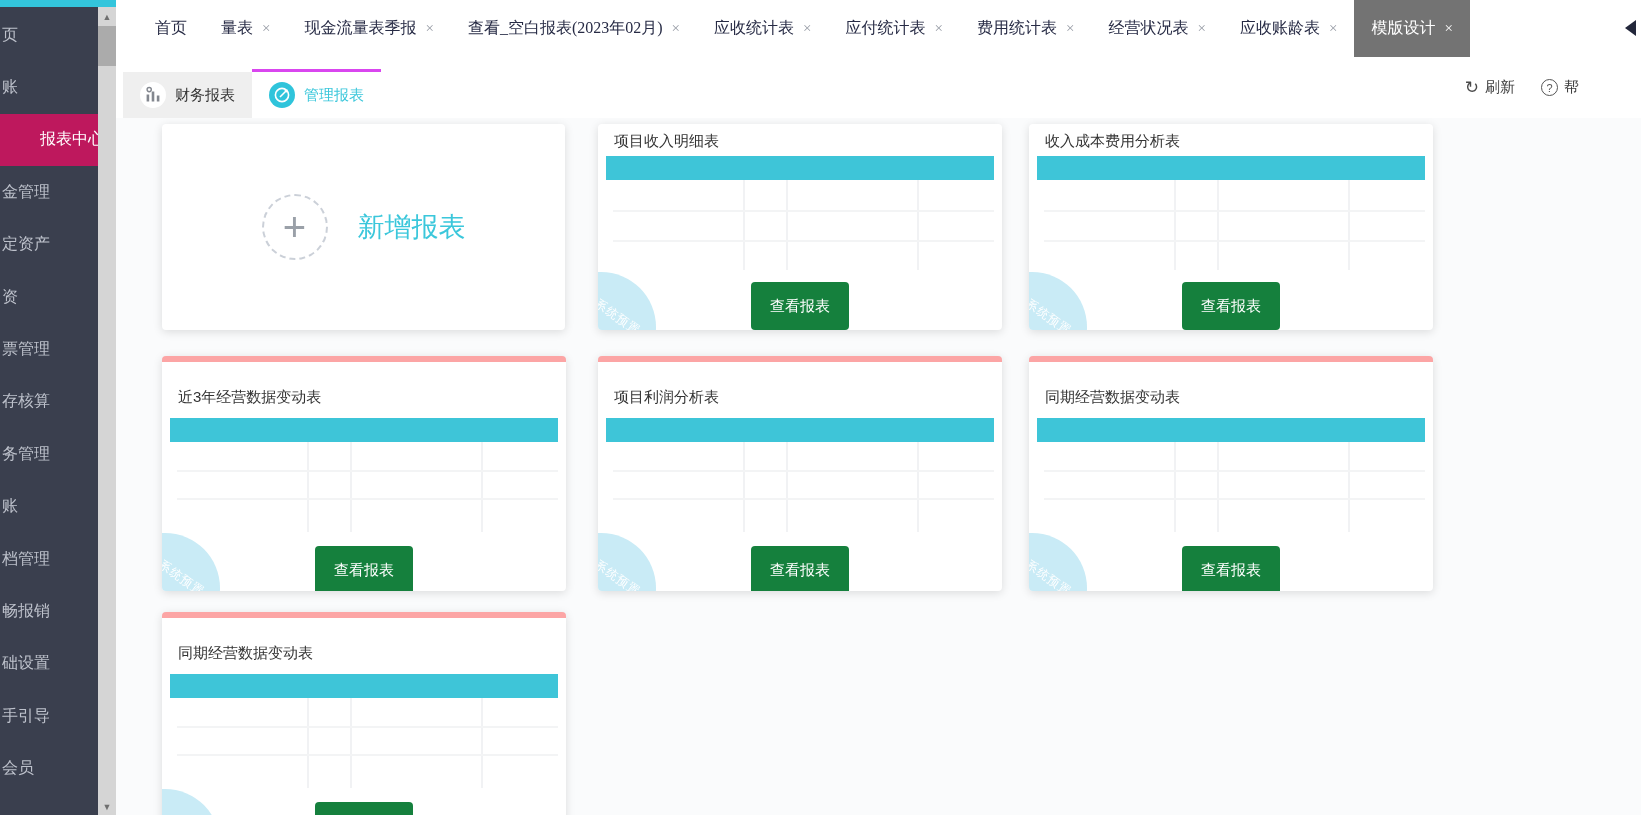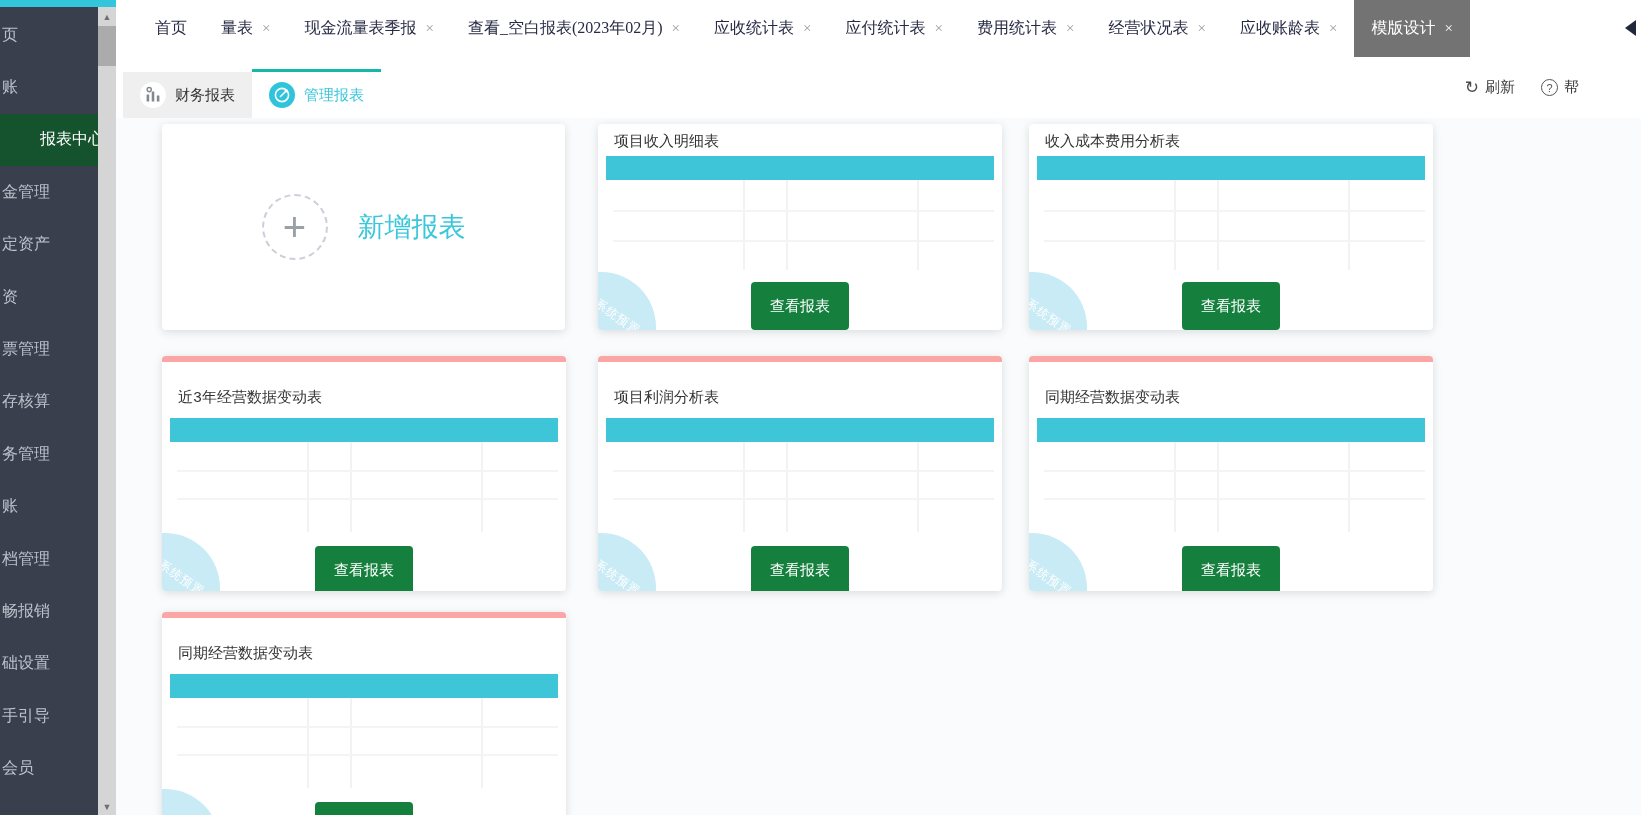--- a/index.html
+++ b/index.html
@@ -6,21 +6,21 @@
   html,body { width:1641px; height:815px; overflow:hidden;
     font-family:"Liberation Sans","DejaVu Sans",sans-serif; background:#fff; }
   #app { position:relative; width:1641px; height:815px; overflow:hidden; }
 
   
   .sidebar { position:absolute; left:0; top:0; width:98px; height:815px;
     background:#3A3F4E; z-index:2; overflow:hidden; }
   .sidebar ul { list-style:none; margin-top:9px; }
   .sidebar li { height:52.4px; display:flex; align-items:center;
     padding-left:2px; font-size:16px; color:#BDC1CB; cursor:pointer; white-space:nowrap; }
-  .sidebar li.active { background:#14532d; color:#fff;padding-left:40px; }
+  .sidebar li.active { background:#be185d; color:#fff;padding-left:40px; }
 
   
   .side-scroll { position:absolute; left:98px; top:7px; width:18px; height:808px;
     background:#D5D5D5; z-index:2; }
   .side-scroll .arrow { position:absolute; left:0; width:18px; height:16px;
     display:flex; align-items:center; justify-content:center;
     font-size:9px; color:#6F6F6F; cursor:pointer; }
   .side-scroll .up { top:2px; }
   .side-scroll .down { bottom:0; }
   .side-scroll .thumb { position:absolute; left:0; top:19px; width:18px; height:40px;
@@ -40,40 +40,40 @@
   .tab-overflow { position:absolute; right:5px; top:20px; width:0; height:0;
     border-style:solid; border-width:8px 11px 8px 0;
     border-color:transparent #23273B transparent transparent; cursor:pointer; }
 
   
   .toolbar { position:absolute; left:116px; top:57px; right:0; height:61px;
     background:#fff; }
   .sub-tabs { position:absolute; left:7px; bottom:0; display:flex; align-items:flex-end; }
   .sub-tab { display:flex; align-items:center; gap:9px; height:46px; padding:0 17px;
     font-size:15px; color:#333; cursor:pointer; background:#EFEFEF; }
-  .sub-tab.active { background:#fff; height:49px; border-top:3px solid #14b8a6;
+  .sub-tab.active { background:#fff; height:49px; border-top:3px solid #d946ef;
     color:#3BC7DB; }
   .icon-circle { width:26px; height:26px; flex:0 0 26px; }
   .toolbar-right { position:absolute; right:62px; top:0; height:100%;
     display:flex; align-items:center; gap:26px; }
   .tool-btn { display:flex; align-items:center; gap:6px; font-size:15px;
     color:#3E3E3E; cursor:pointer; }
   .glyph-refresh { font-size:17px; color:#4A4A4A; }
   .glyph-help { width:17px; height:17px; border:1.5px solid #555; border-radius:50%;
     display:flex; align-items:center; justify-content:center; font-size:11px; color:#555; }
 
   
   .content { position:absolute; left:116px; top:118px; right:0; bottom:0;
     background:#FAFBFC; overflow:hidden; }
   .card { position:absolute; background:#fff; border-radius:4px;
     box-shadow:0 2px 10px rgba(0,0,0,0.13); overflow:hidden; }
   .report { width:404px; height:235px; border-top:6px solid #fca5a5; }
   .report.clipped { height:206px; border-top:none; }
 
-  .card-title { position:absolute; left:16px; top:26px; font-size:15px; color:#333;font-family:Liberation Mono, monospace; }
+  .card-title { position:absolute; left:16px; top:26px; font-size:15px; color:#333; }
   .clipped .card-title { top:8px; }
   .mini-header { position:absolute; left:8px; right:8px; top:56px; height:24px;
     background:#3EC5D8; }
   .clipped .mini-header { top:32px; }
   .vline { position:absolute; top:80px; height:90px; width:2px; background:#F1F2F4; }
   .clipped .vline { top:56px; }
   .v1 { left:145px; } .v2 { left:188px; } .v3 { left:319px; }
   .hline { position:absolute; left:15px; right:8px; height:2px; background:#F3F4F5; }
   .h1 { top:108px; } .h2 { top:136px; }
   .clipped .h1 { top:86px; } .clipped .h2 { top:116px; }

